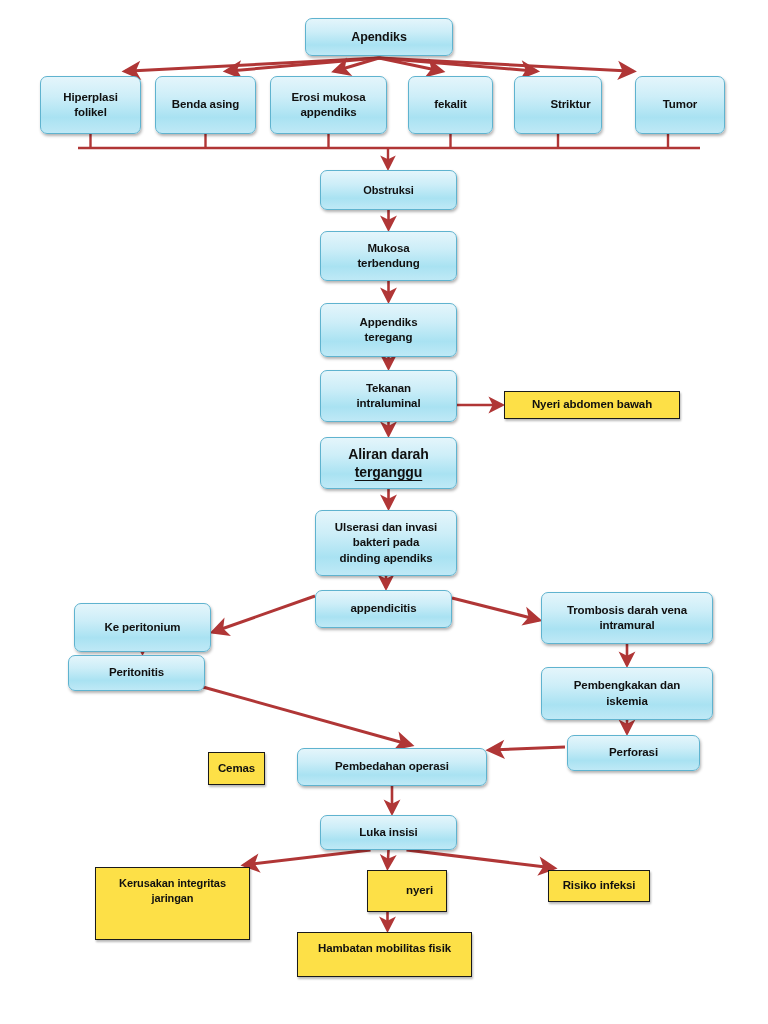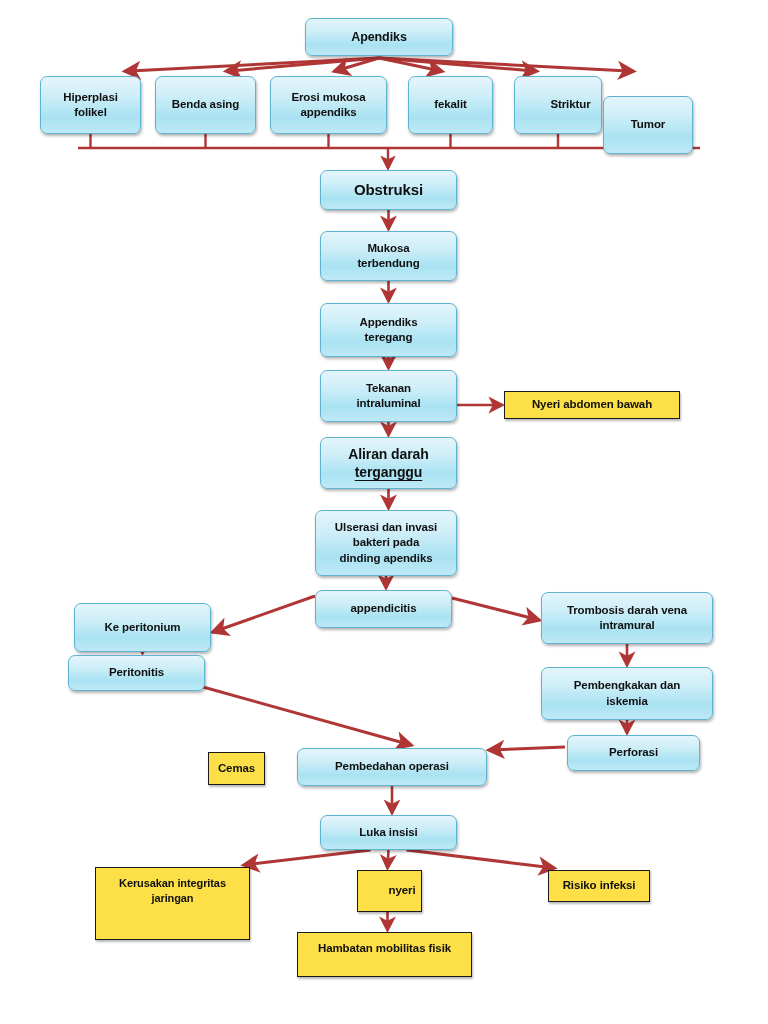--- a/index.html
+++ b/index.html
@@ -129,26 +129,26 @@
       <div class="node rounded" style="left: 408px; top: 76px; width: 85px; height: 58px; font-size: 11.5px;">
         <span class="lbl">
           <span style="display: block;">fekalit</span>
         </span>
       </div>
       <div class="node rounded" style="left: 514px; top: 76px; width: 88px; height: 58px; font-size: 11.5px; padding-left: 29px;">
         <span class="lbl">
           <span style="display: block;">Striktur</span>
         </span>
       </div>
-      <div class="node rounded" style="left: 603px; top: 76px; width: 90px; height: 58px; font-size: 11.5px; margin-top: 20px;">
+      <div class="node rounded" style="left: 635px; top: 76px; width: 90px; height: 58px; font-size: 11.5px;">
         <span class="lbl">
           <span style="display: block;">Tumor</span>
         </span>
       </div>
-      <div class="node rounded" style="left: 320px; top: 170px; width: 137px; height: 40px; font-size: 15px;">
+      <div class="node rounded" style="left: 320px; top: 170px; width: 137px; height: 40px; font-size: 11px;">
         <span class="lbl">
           <span style="display: block;">Obstruksi</span>
         </span>
       </div>
       <div class="node rounded" style="left: 320px; top: 231px; width: 137px; height: 50px; font-size: 11.5px;">
         <span class="lbl">
           <span style="display: block;">Mukosa</span>
           <span style="display: block;">terbendung</span>
         </span>
       </div>
@@ -228,21 +228,21 @@
         <span class="lbl">
           <span style="display: block;">Luka insisi</span>
         </span>
       </div>
       <div class="node plain" style="left: 95px; top: 867px; width: 155px; height: 73px; font-size: 11px; align-items: flex-start; padding-top: 8px;">
         <span class="lbl">
           <span style="display: block;">Kerusakan integritas</span>
           <span style="display: block;">jaringan</span>
         </span>
       </div>
-      <div class="node plain" style="left: 357px; top: 870px; width: 65px; height: 42px; font-size: 11.5px; padding-left: 29px;">
+      <div class="node plain" style="left: 367px; top: 870px; width: 80px; height: 42px; font-size: 11.5px; padding-left: 29px;">
         <span class="lbl">
           <span style="display: block;">nyeri</span>
         </span>
       </div>
       <div class="node plain" style="left: 548px; top: 870px; width: 102px; height: 32px; font-size: 11.5px;">
         <span class="lbl">
           <span style="display: block;">Risiko infeksi</span>
         </span>
       </div>
       <div class="node plain" style="left: 297px; top: 932px; width: 175px; height: 45px; font-size: 11.5px; align-items: flex-start; padding-top: 8px;">

